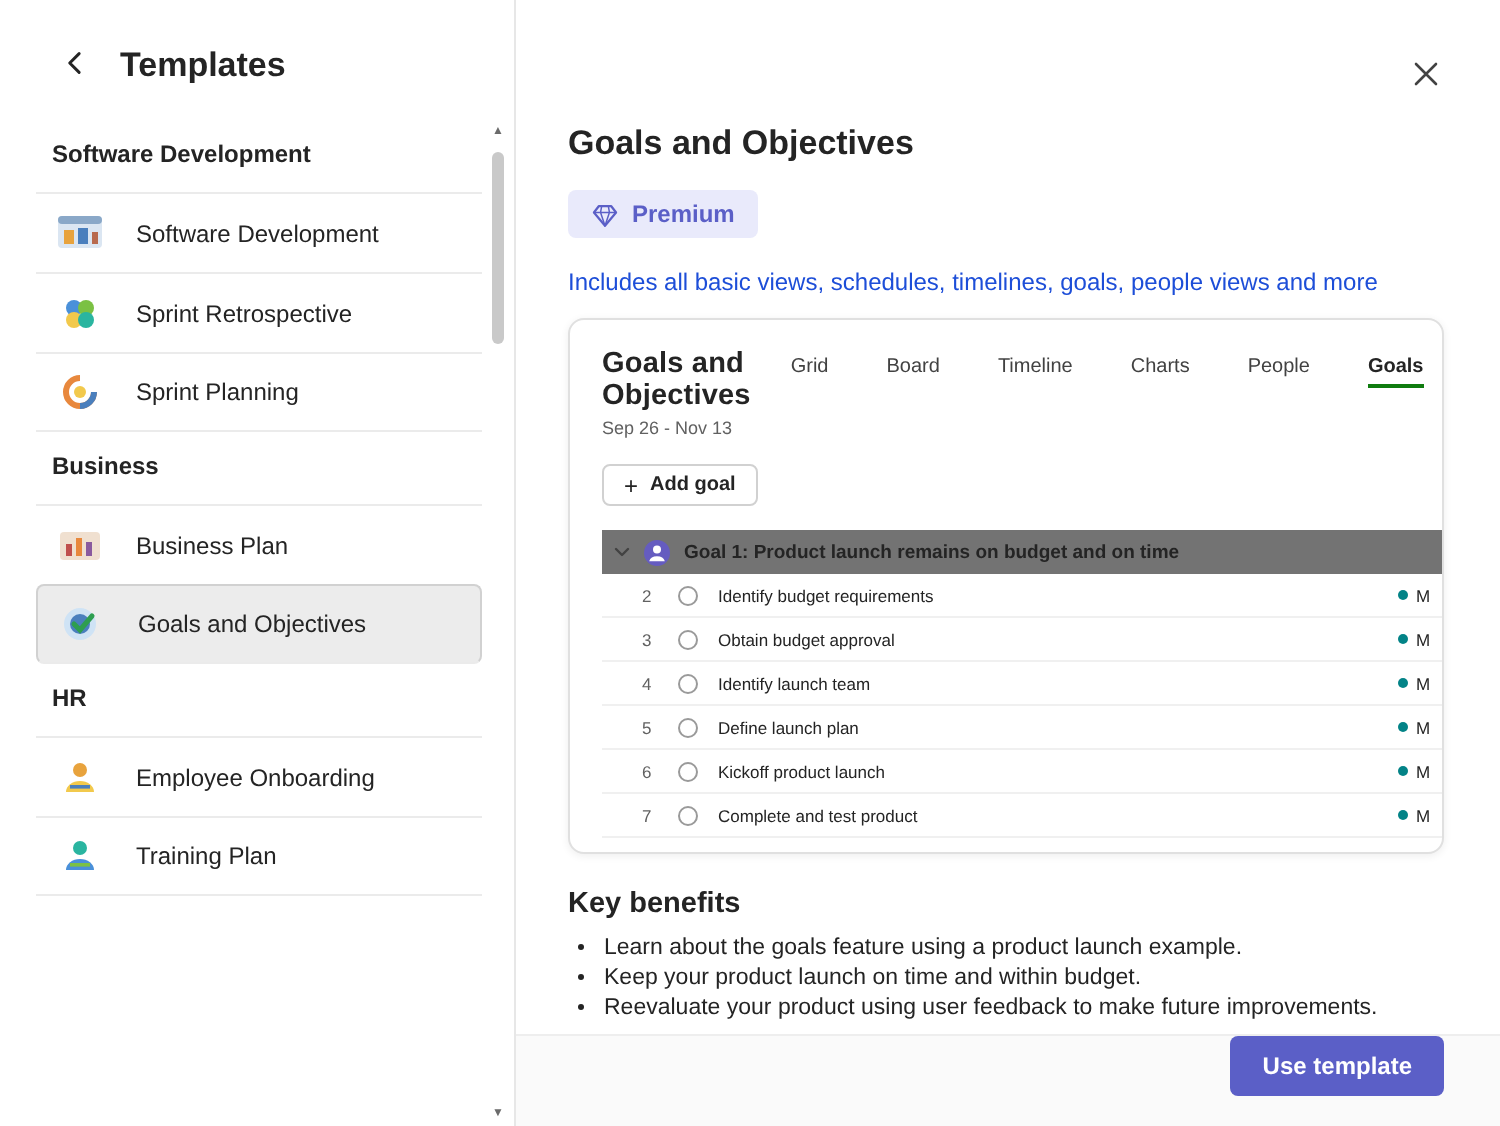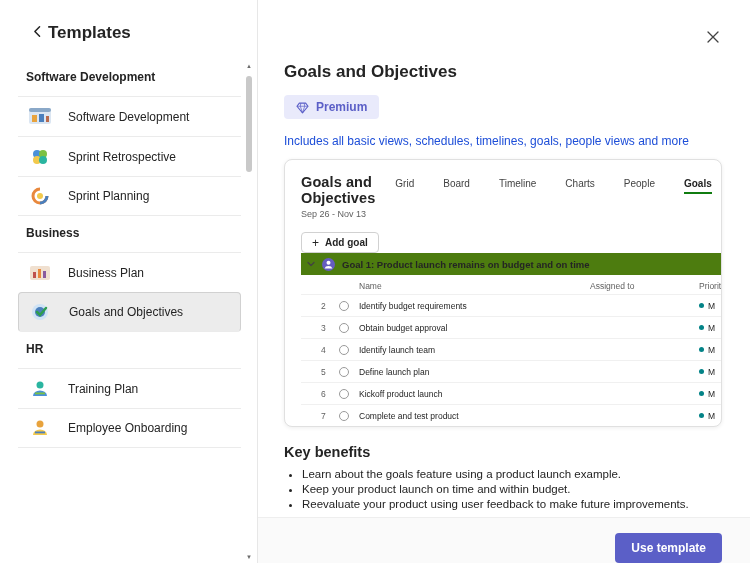--- a/index.html
+++ b/index.html
@@ -6,21 +6,21 @@
   html,body { width:750px; height:563px; }
   body {
     font-family:"Liberation Sans", sans-serif;
     background:#ffffff; color:#242424; overflow:hidden;
     -webkit-font-smoothing:antialiased;
   }
   .app { display:flex; width:750px; height:563px; background:#fff; }
 
   
   .sidebar { flex:0 0 258px; width:258px; border-right:1px solid #e7e7e7; position:relative; padding-top:22px; background:#fff; }
-  .sb-header { display:flex; align-items:center; gap:1px; padding-left:28px; }
+  .sb-header { display:flex; align-items:center; gap:13px; padding-left:28px; }
   .back-btn { background:none; border:none; cursor:pointer; display:flex; align-items:center; padding:2px; }
   .sb-title { font-size:17px; font-weight:700; color:#242424; }
   .sb-list { margin-top:16px; padding:0 16px 0 18px; }
   .sb-section { }
   .sb-heading { font-size:12px; font-weight:700; padding:10px 8px 12px 8px; }
   .sb-item { display:flex; align-items:center; gap:14px; height:40px; padding:0 8px; border-top:1px solid #ebebeb; cursor:pointer; }
   .sb-section .sb-item:last-child { border-bottom:1px solid #ebebeb; }
   .sb-item.selected { background:#ececec; border:1px solid #d1d1d1; border-radius:4px; }
   .sb-icon { width:28px; height:24px; display:flex; align-items:center; justify-content:center; flex:0 0 28px; }
   .sb-label { font-size:12px; color:#242424; }
@@ -41,40 +41,40 @@
   .preview-card { margin-top:11px; border:1px solid #e0e0e0; border-radius:8px; height:268px; overflow:hidden; box-shadow:0 1px 4px rgba(0,0,0,0.07); background:#fff; padding:14px 0 0 16px; }
   .pc-top { display:flex; align-items:flex-start; }
   .pc-title { font-size:14.5px; font-weight:700; letter-spacing:.1px; }
   .pc-date { font-size:9px; color:#616161; margin-top:3px; }
   .pc-tabs { display:flex; gap:29px; margin-left:20px; margin-top:4px; align-items:flex-start; font-size:10px; color:#424242; }
   .pc-tab { cursor:pointer; padding-bottom:3px; }
   .pc-tab.selected { font-weight:700; color:#242424; border-bottom:2px solid #107c10; }
   .pc-tab.more { letter-spacing:1px; font-weight:700; color:#616161; }
   .add-goal { margin-top:13px; display:inline-flex; align-items:center; gap:6px; border:1px solid #d1d1d1; background:#fff; border-radius:4px; padding:4px 10px; font-size:10px; font-weight:600; cursor:pointer; color:#242424; }
   .add-goal .plus { font-size:12px; font-weight:400; line-height:10px; }
-  .goal-header { margin-top:0; background:#4d7c0f; height:22px; display:flex; align-items:center; gap:7px; padding-left:6px; font-size:9.5px; font-weight:700; cursor:pointer; }
+  .goal-header { margin-top:12px; background:#737373; height:22px; display:flex; align-items:center; gap:7px; padding-left:6px; font-size:9.5px; font-weight:700; cursor:pointer; }
   .grid-header { position:relative; height:20px; font-size:8.5px; color:#616161; border-bottom:1px solid #f0f0f0; }
   .grid-header span { position:absolute; top:6px; }
   .gh-name { left:58px; }
   .gh-assigned { left:289px; }
   .gh-priority { left:398px; }
   .task-row { position:relative; display:flex; align-items:center; height:22px; border-bottom:1px solid #f0f0f0; padding-left:20px; font-size:8.5px; }
   .task-num { width:18px; color:#616161; }
   .task-check { width:10px; height:10px; border:1px solid #9a9a9a; border-radius:50%; flex:0 0 10px; margin-right:10px; background:#fff; cursor:pointer; }
   .task-name { color:#242424; }
   .task-priority { position:absolute; left:398px; display:flex; align-items:center; gap:4px; color:#242424; }
   .pri-dot { width:5px; height:5px; border-radius:50%; background:#038387; }
 
   
   .benefits-title { font-size:14.5px; font-weight:700; margin-top:17px; }
   .benefits-list { margin:8px 0 0 18px; }
   .benefits-list li { font-size:11.5px; margin-bottom:3px; color:#242424; }
 
   
-  .footer { flex:0 0 46px; background:#fafafa; border-top:1px solid #eeeeee; display:flex; align-items:flex-end; justify-content:flex-end; padding-right:28px; }
+  .footer { flex:0 0 46px; background:#fafafa; border-top:1px solid #eeeeee; display:flex; align-items:flex-start; justify-content:flex-end; padding-right:28px; }
   .use-template { background:#5b5fc7; color:#fff; border:none; border-radius:4px; font-size:12px; font-weight:600; padding:8px 16px; cursor:pointer; font-family:"Liberation Sans", sans-serif; }
 </style>
 </head>
 <body>
 
 <div class="app">
 
   <aside class="sidebar">
     <div class="sb-header">
       <button class="back-btn" aria-label="Back">
@@ -149,36 +149,36 @@
           </span>
           <span class="sb-label">Goals and Objectives</span>
         </div>
       </div>
 
       <div class="sb-section">
         <div class="sb-heading">HR</div>
         <div class="sb-item">
           <span class="sb-icon">
             <svg width="20" height="20" viewBox="0 0 20 20">
+                <circle cx="10" cy="6" r="3.5" fill="#e8a33d"></circle>
+                <path d="M3 17 a7 5.5 0 0 1 14 0 z" fill="#f2c94c"></path>
+                <rect x="5" y="13.5" width="10" height="1.8" fill="#4a7fbd"></rect>
+              </svg>
+          </span>
+          <span class="sb-label">Employee Onboarding</span>
+        </div>
+        <div class="sb-item">
+          <span class="sb-icon">
+            <svg width="20" height="20" viewBox="0 0 20 20">
                 <circle cx="10" cy="6" r="3.5" fill="#2ab5a0"></circle>
                 <path d="M3 17 a7 5.5 0 0 1 14 0 z" fill="#4a90d9"></path>
                 <rect x="5" y="13.5" width="10" height="1.8" fill="#7bc143"></rect>
               </svg>
           </span>
           <span class="sb-label">Training Plan</span>
-        </div>
-        <div class="sb-item">
-          <span class="sb-icon">
-            <svg width="20" height="20" viewBox="0 0 20 20">
-                <circle cx="10" cy="6" r="3.5" fill="#e8a33d"></circle>
-                <path d="M3 17 a7 5.5 0 0 1 14 0 z" fill="#f2c94c"></path>
-                <rect x="5" y="13.5" width="10" height="1.8" fill="#4a7fbd"></rect>
-              </svg>
-          </span>
-          <span class="sb-label">Employee Onboarding</span>
         </div>
       </div>
 
     </div>
 
     <div class="sb-scrollbar">
       <span class="arr up">▲</span>
       <span class="thumb"></span>
       <span class="arr down">▼</span>
     </div>
@@ -240,25 +240,20 @@
           <span style="display:flex;">
             <svg width="13" height="13" viewBox="0 0 13 13">
                 <circle cx="6.5" cy="6.5" r="6.5" fill="#655cc0"></circle>
                 <circle cx="6.5" cy="4.8" r="2" fill="#ffffff"></circle>
                 <path d="M2.6 10.6 a4 3.2 0 0 1 7.8 0" fill="#ffffff"></path>
               </svg>
           </span>
           <span>Goal 1: Product launch remains on budget and on time</span>
         </div>
 
-        <div class="grid-header">
-          <span class="gh-name">Name</span>
-          <span class="gh-assigned">Assigned to</span>
-          <span class="gh-priority">Priorit</span>
-        </div>
 
         <div class="task-row">
           <span class="task-num">2</span>
           <span class="task-check"></span>
           <span class="task-name">Identify budget requirements</span>
           <span class="task-priority">
               <span class="pri-dot"></span>
               <span>M</span>
             </span>
         </div>

